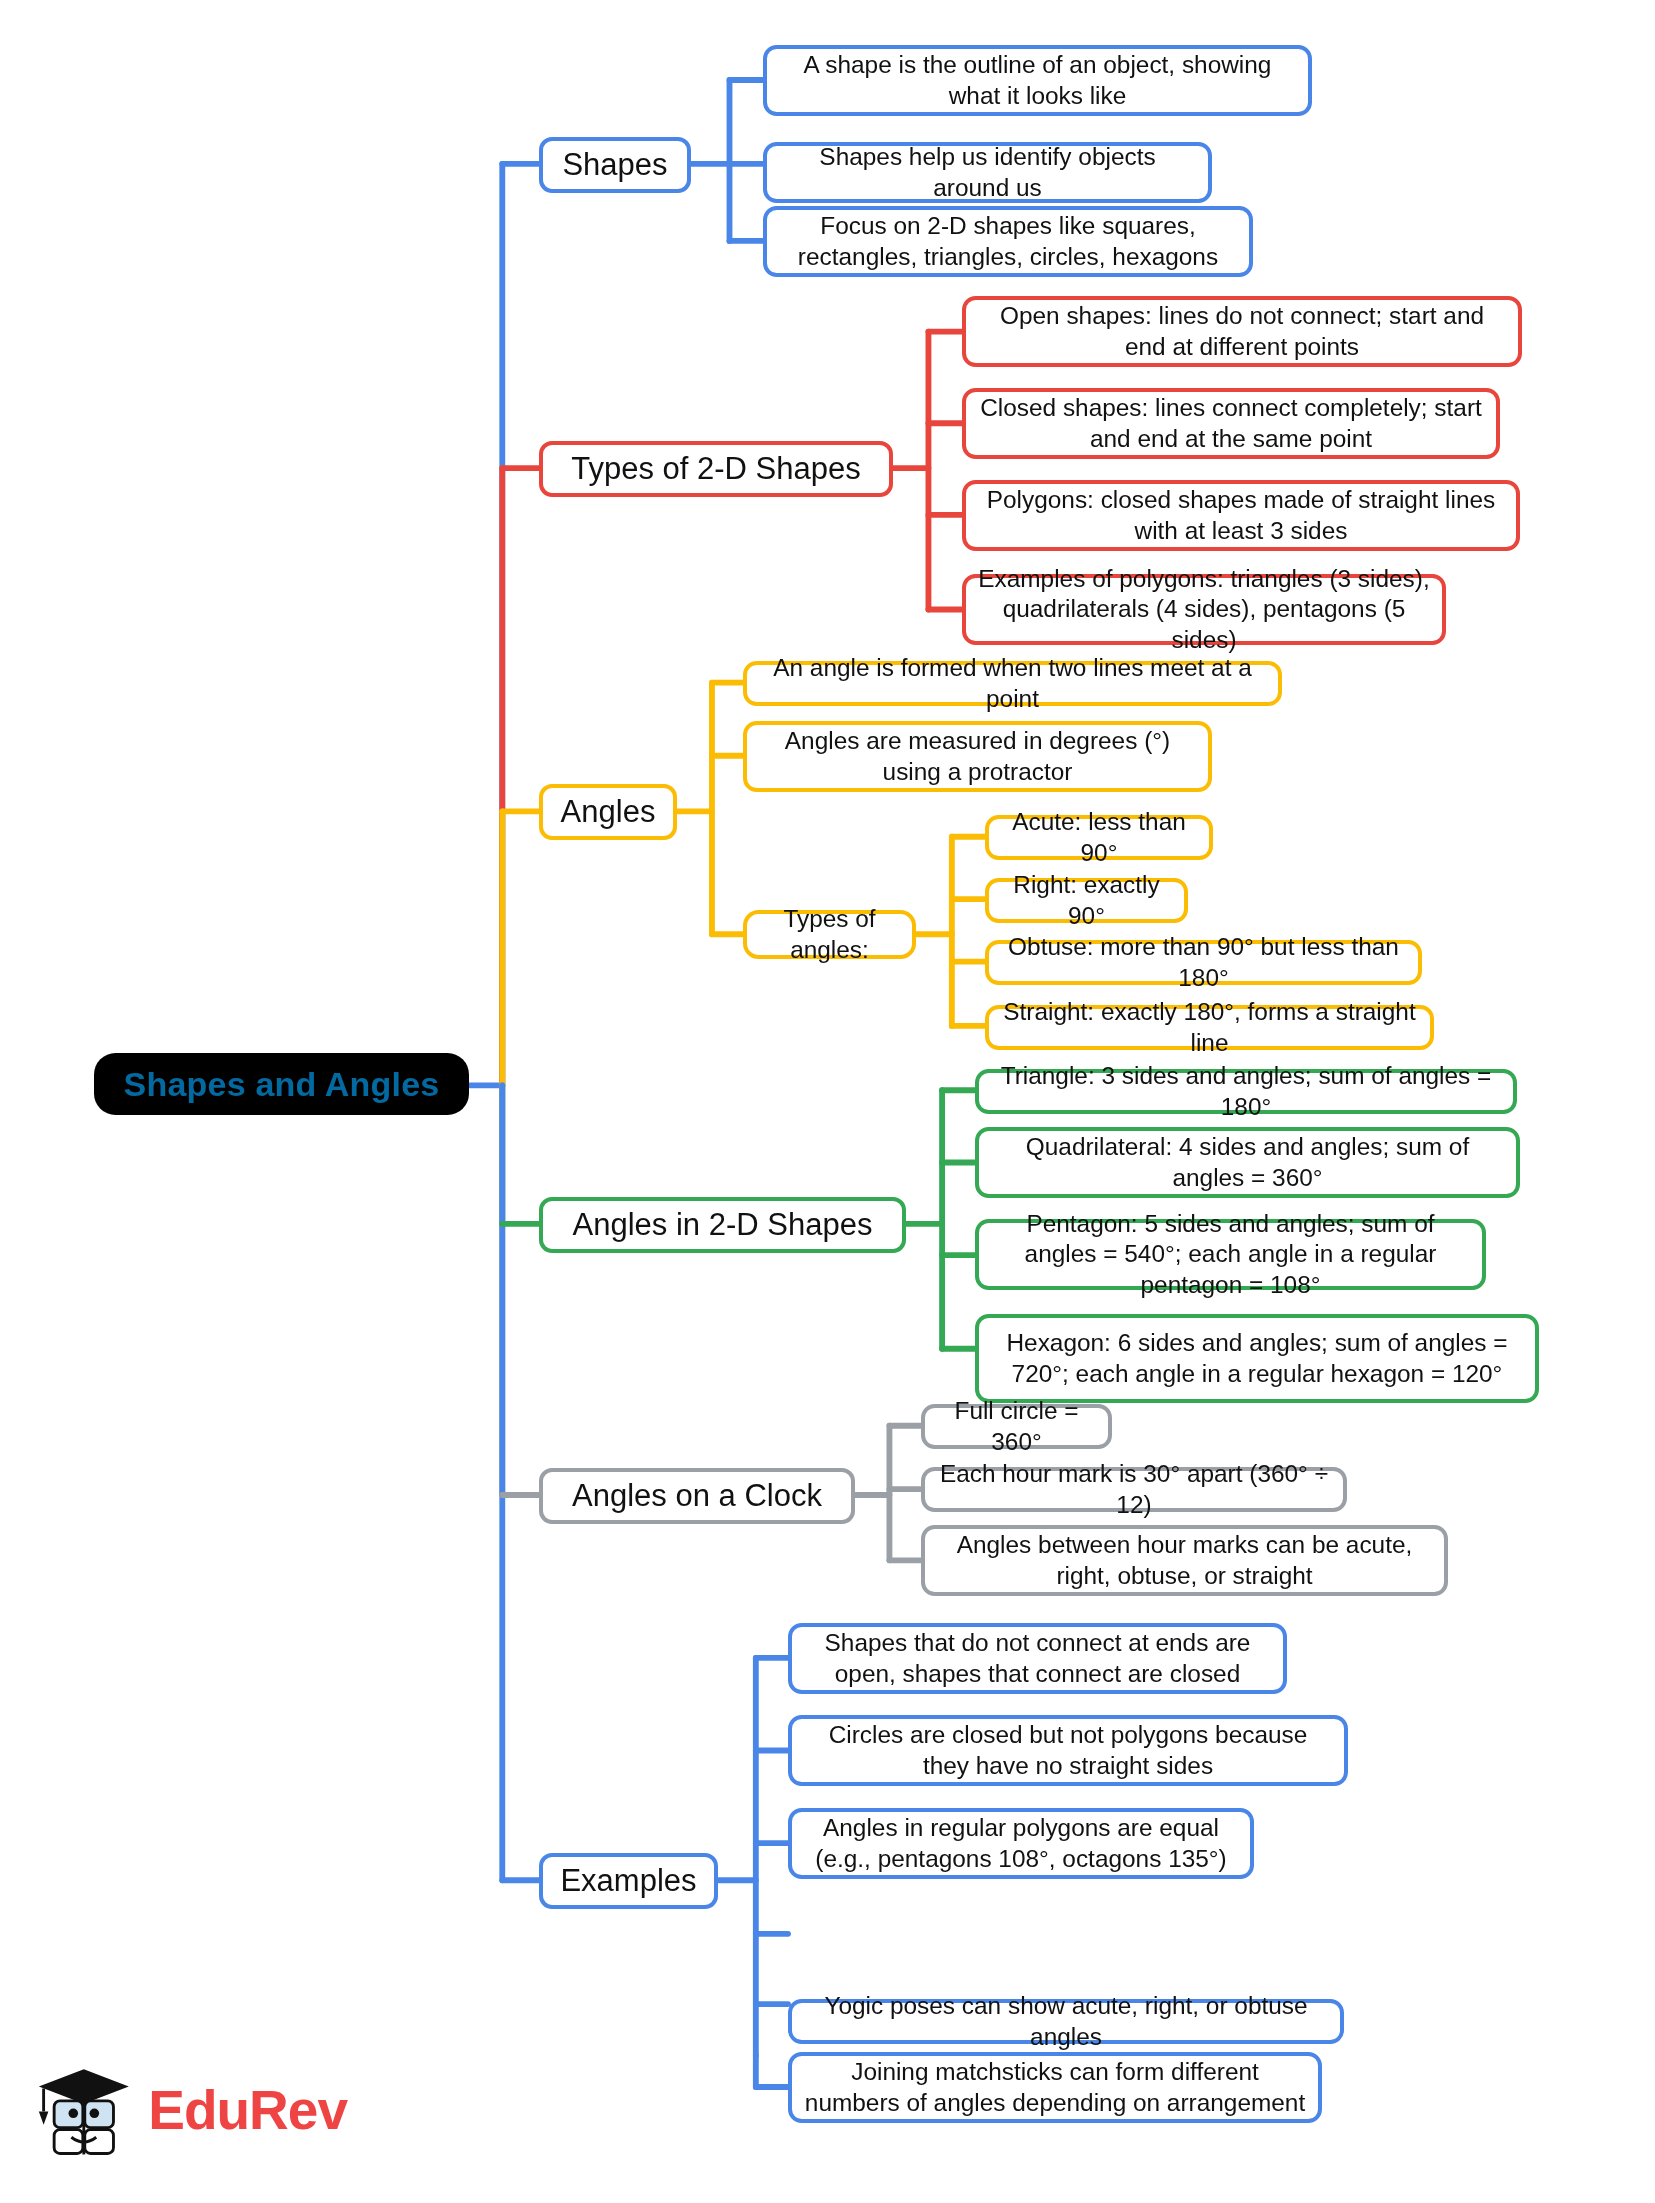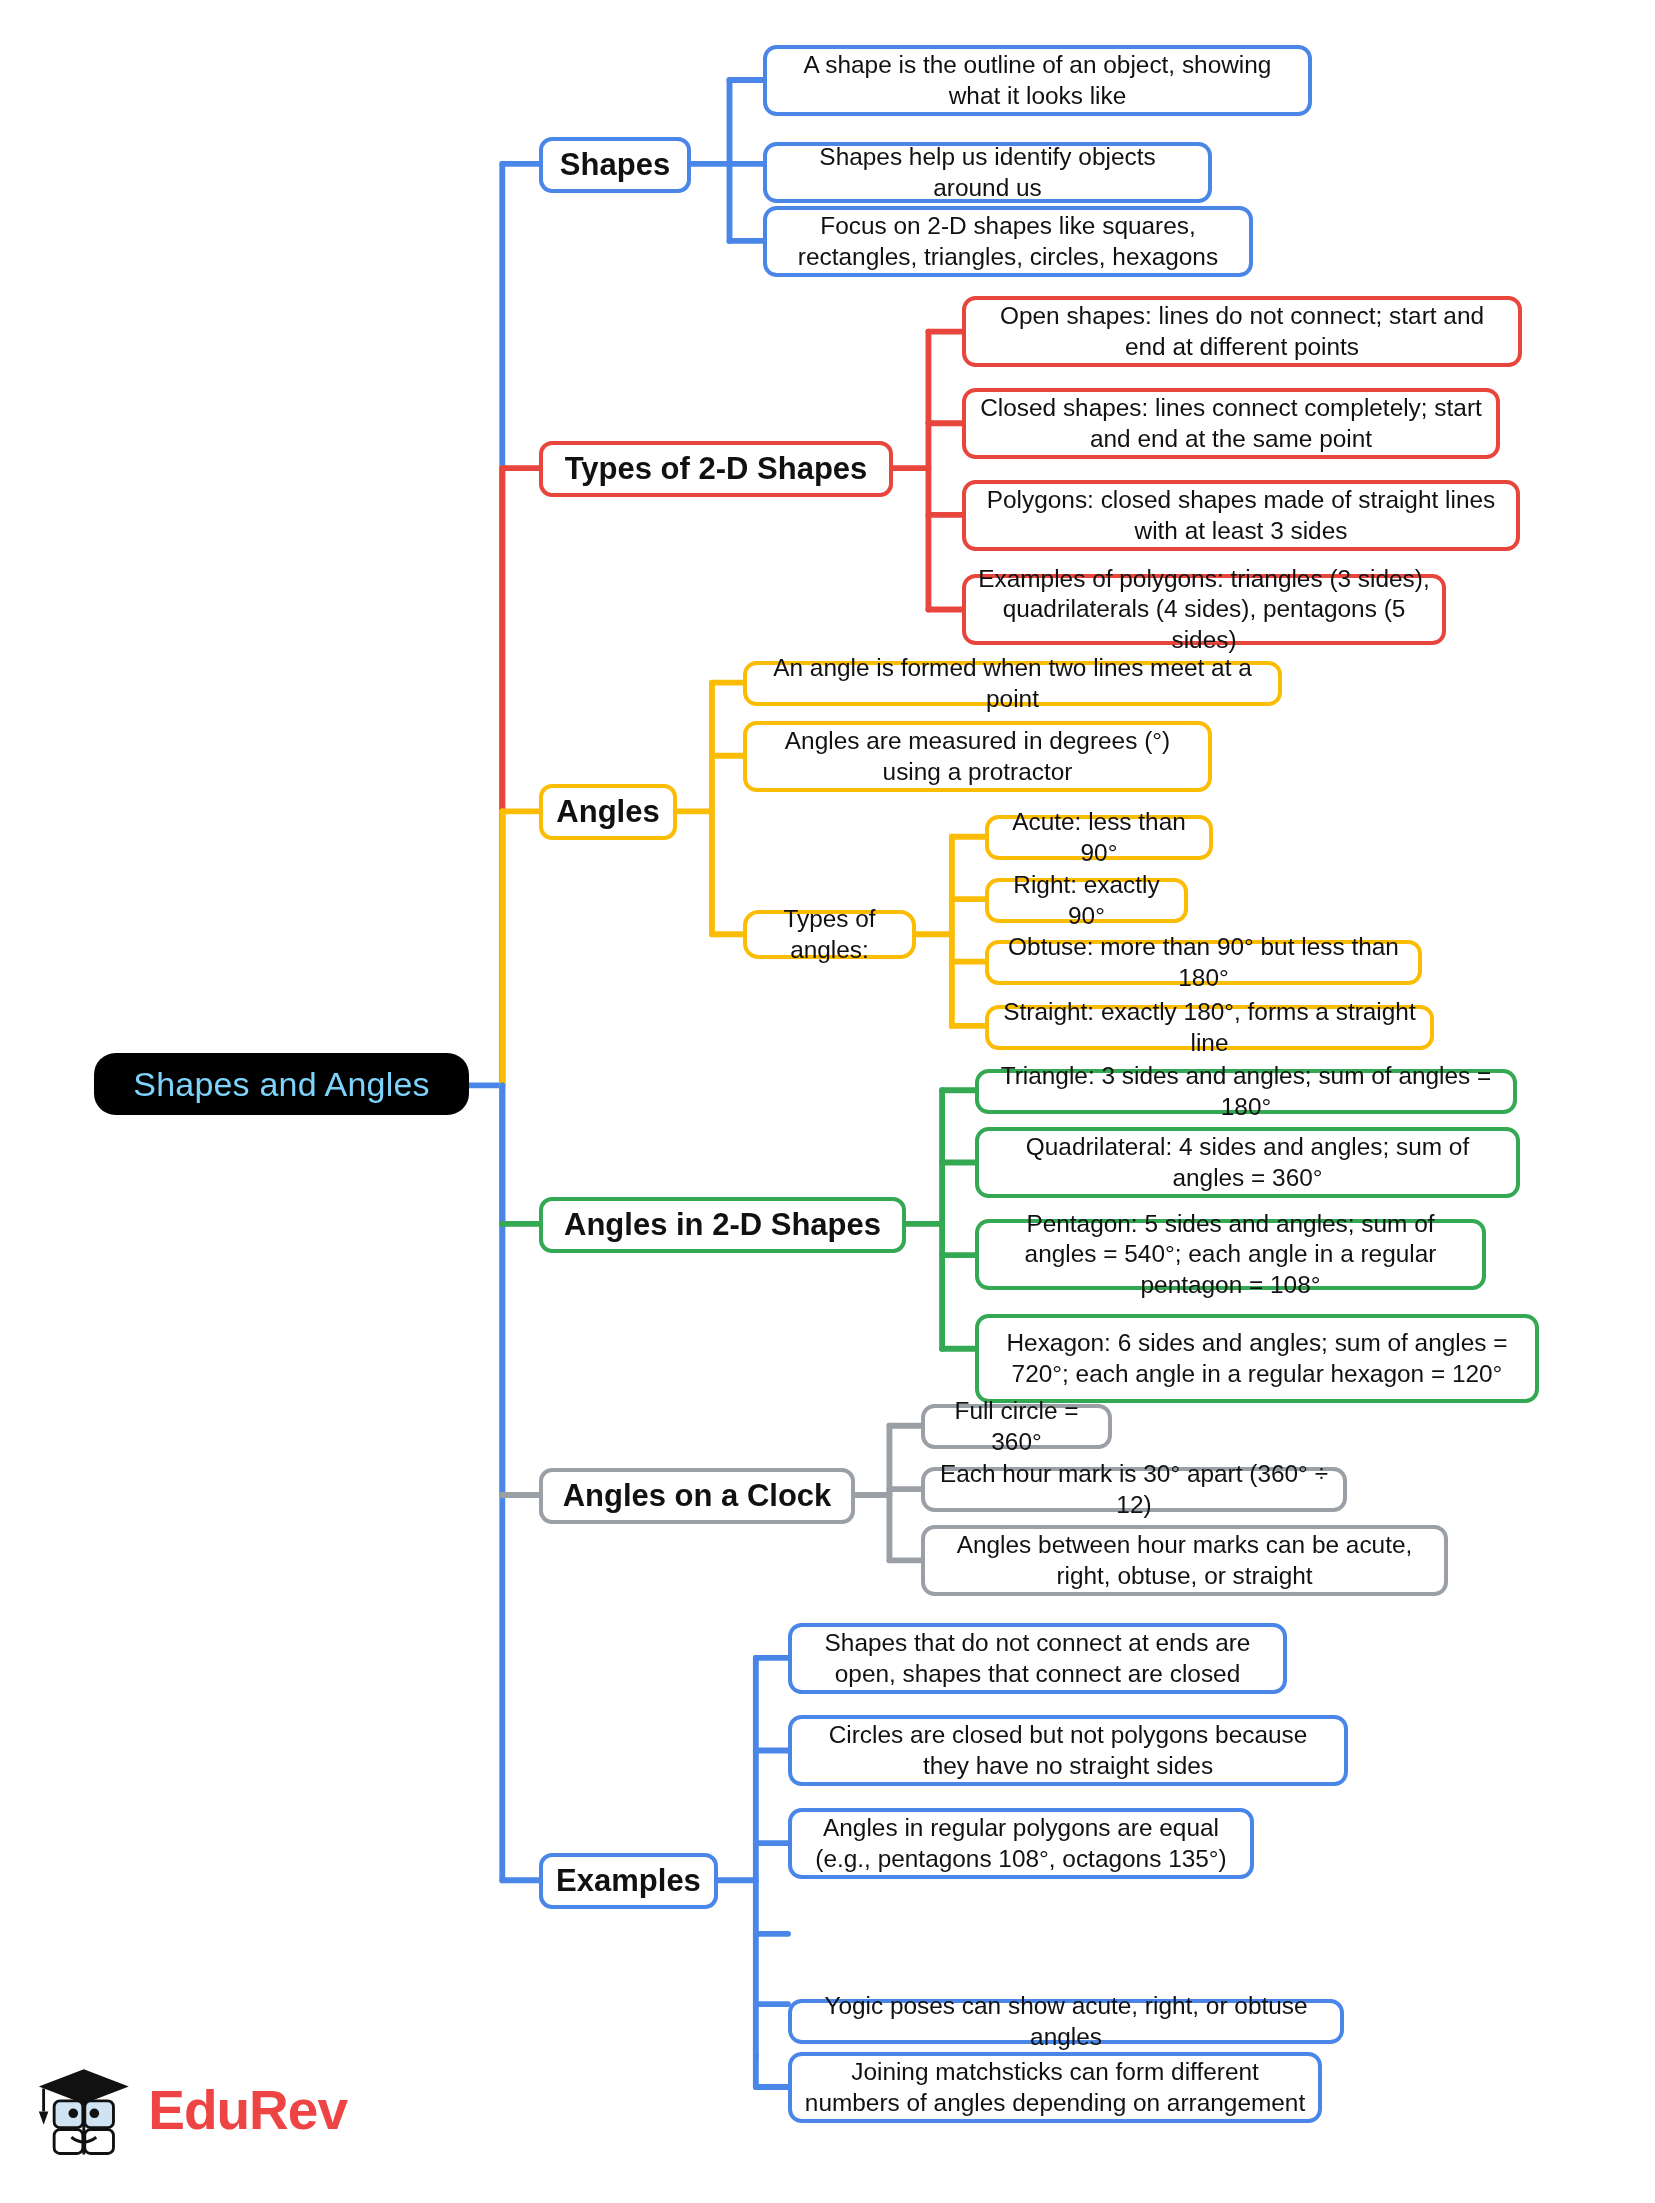--- a/index.html
+++ b/index.html
@@ -32,29 +32,28 @@
     justify-content: center;
     text-align: center;
     color: #111111;
     line-height: 1.25;
     padding: 3.9px 11.7px;
   }
   .root {
     background: #000000;
     border: none;
     border-radius: 21.5px;
-    color: #7dd3fc;
-    font-weight: normal;
+    color: #0369a1;
+    font-weight: bold;
     font-size: 34px;
     letter-spacing: 0.2px;
   }
   .branch {
     font-size: 31px;
     border-radius: 13px;
-    font-weight: bold;
   }
   .subbranch {
     font-size: 24.4px;
     border-radius: 15.6px;
   }
   .leaf {
     font-size: 24.4px;
   }
   
   #logo {

